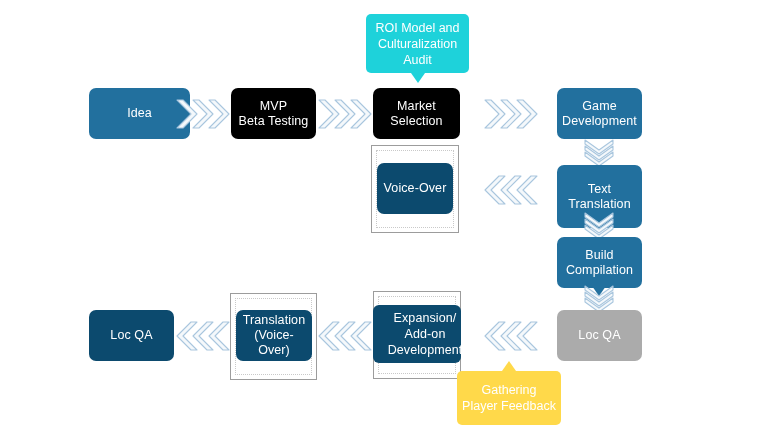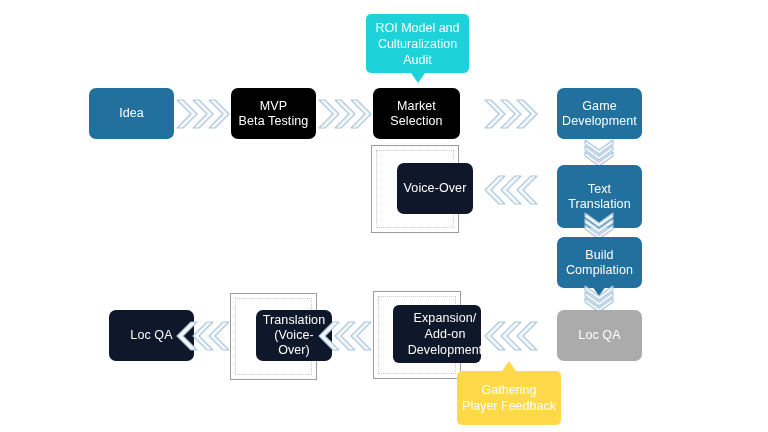--- a/index.html
+++ b/index.html
@@ -33,21 +33,21 @@
     font-size: 12.5px;
     line-height: 15px;
     font-weight: 400;
     letter-spacing: 0.1px;
     padding: 2px 4px;
     white-space: pre-line;
     user-select: none;
   }
   .node.blue   { background: #22709e; }
   .node.cyan   { background: #000000; }
-  .node.yellow { background: #0f172a; margin-left: 20px; }
+  .node.yellow { background: #0c4a6e; }
   .node.gray   { background: #ababab; }
 
   
   .callout {
     position: absolute;
     box-sizing: border-box;
     border-radius: 5px;
     display: flex;
     align-items: center;
     justify-content: center;
@@ -101,21 +101,21 @@
   }
   .arrows svg { display: block; overflow: visible; }
 
   .vstack-arrow { position: absolute; }
 </style>
 </head>
 <body>
 
 <div id="stage">
 
-  <div class="node blue" style="left:89px;top:88px;width:85px;height:51px;">
+  <div class="node blue" style="left:89px;top:88px;width:101px;height:51px;">
     <span>Idea</span>
   </div>
 
   <div class="arrows" style="left:176px;top:98px;">
     <svg width="54" height="32" viewBox="0 0 54 32">
       <g fill="#f4f8fb" stroke="#a9c6de" stroke-width="1.1" stroke-linejoin="round">
         <path d="M1 2 L15 16 L1 30 L7 30 L21 16 L7 2 Z"></path>
         <path d="M17 2 L31 16 L17 30 L23 30 L37 16 L23 2 Z"></path>
         <path d="M33 2 L47 16 L33 30 L39 30 L53 16 L39 2 Z"></path>
       </g>

